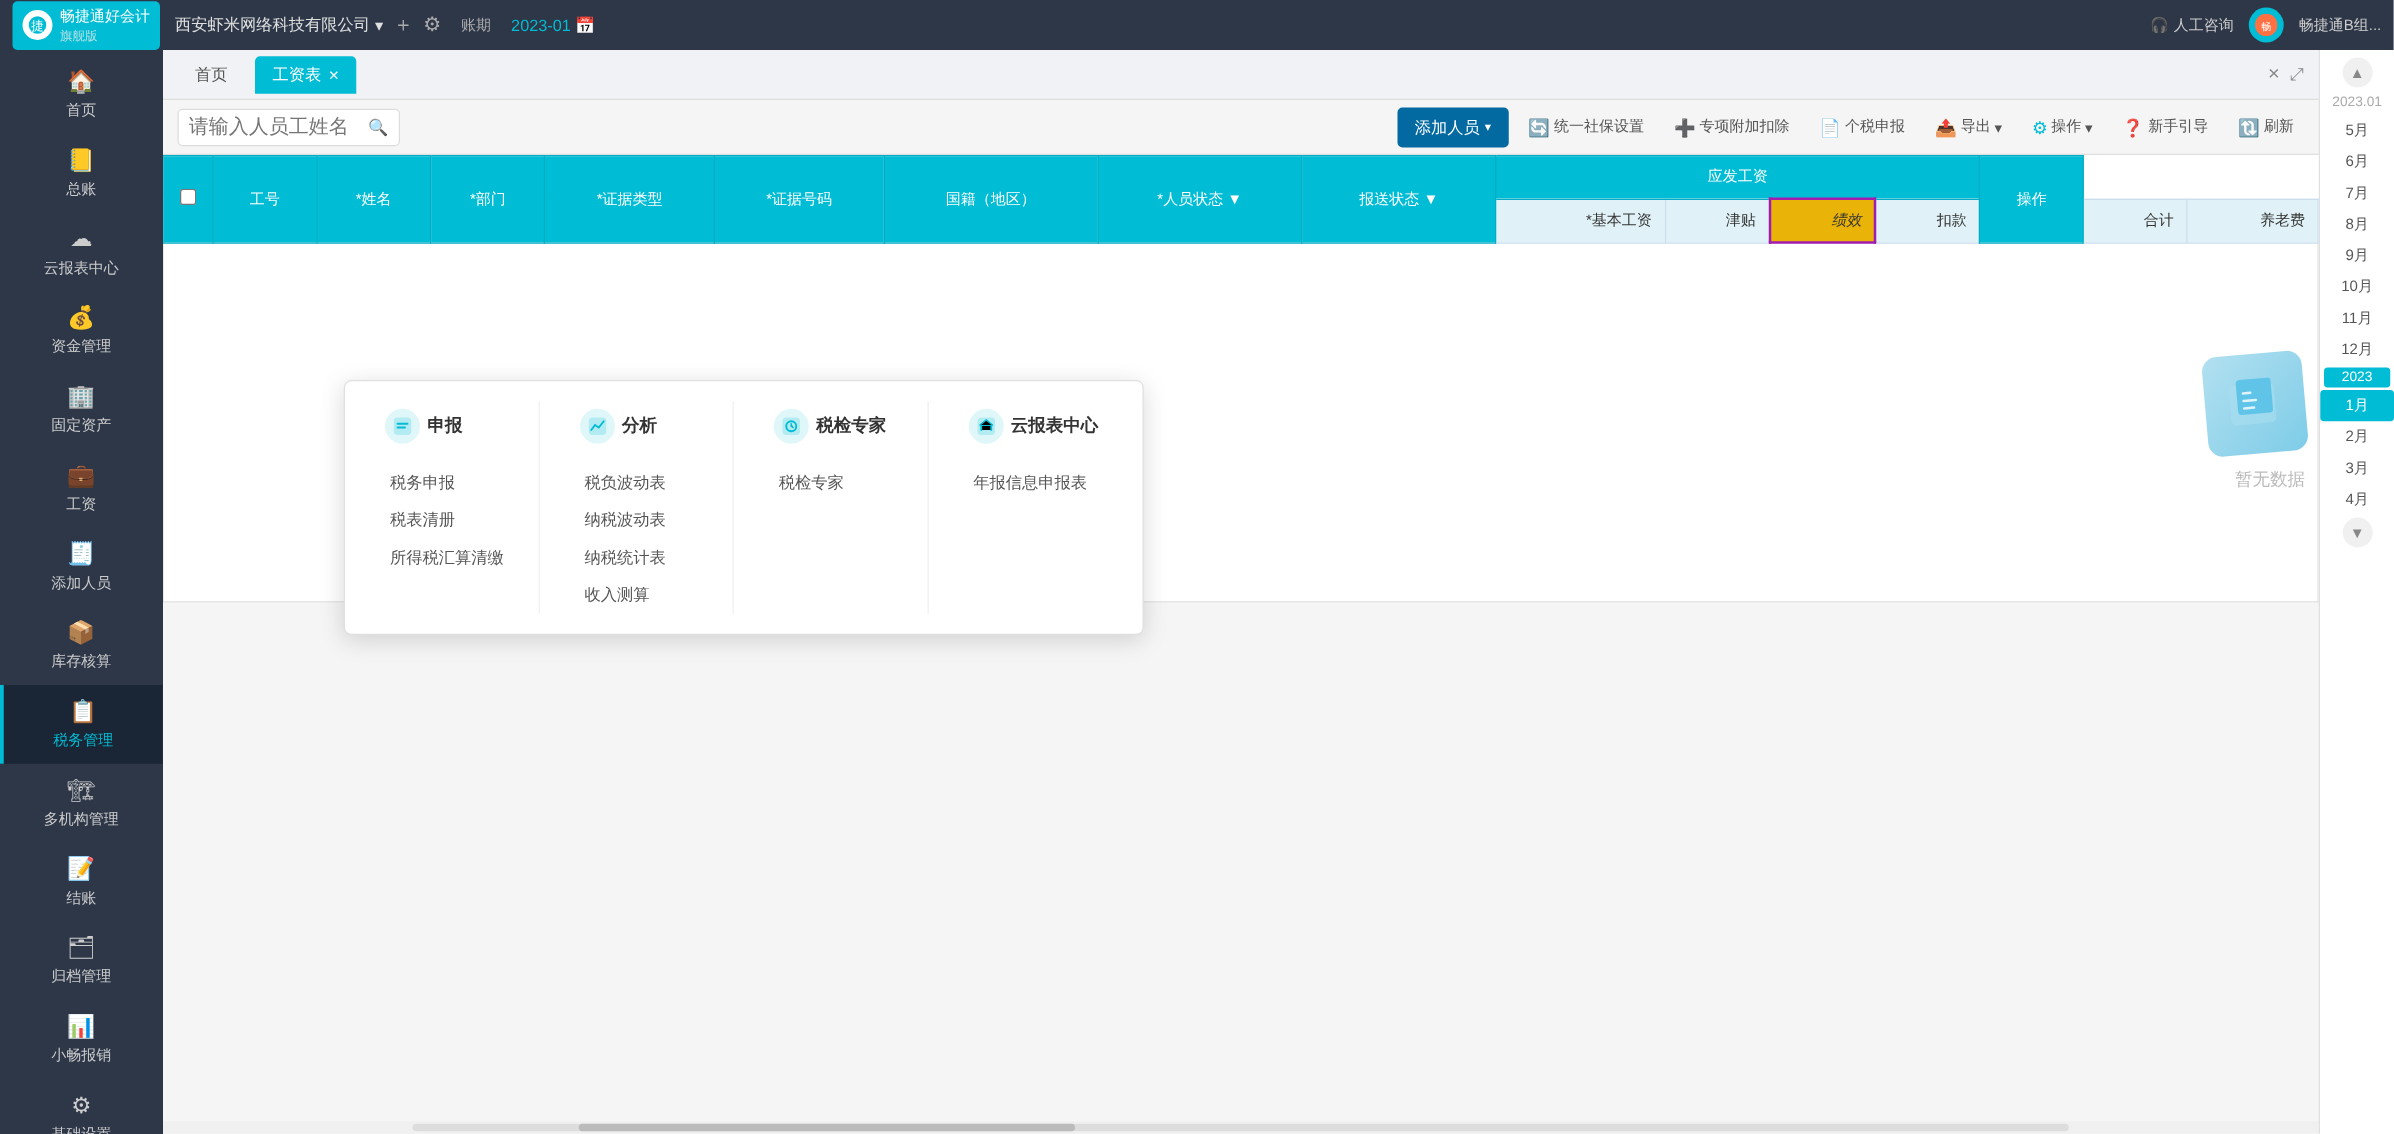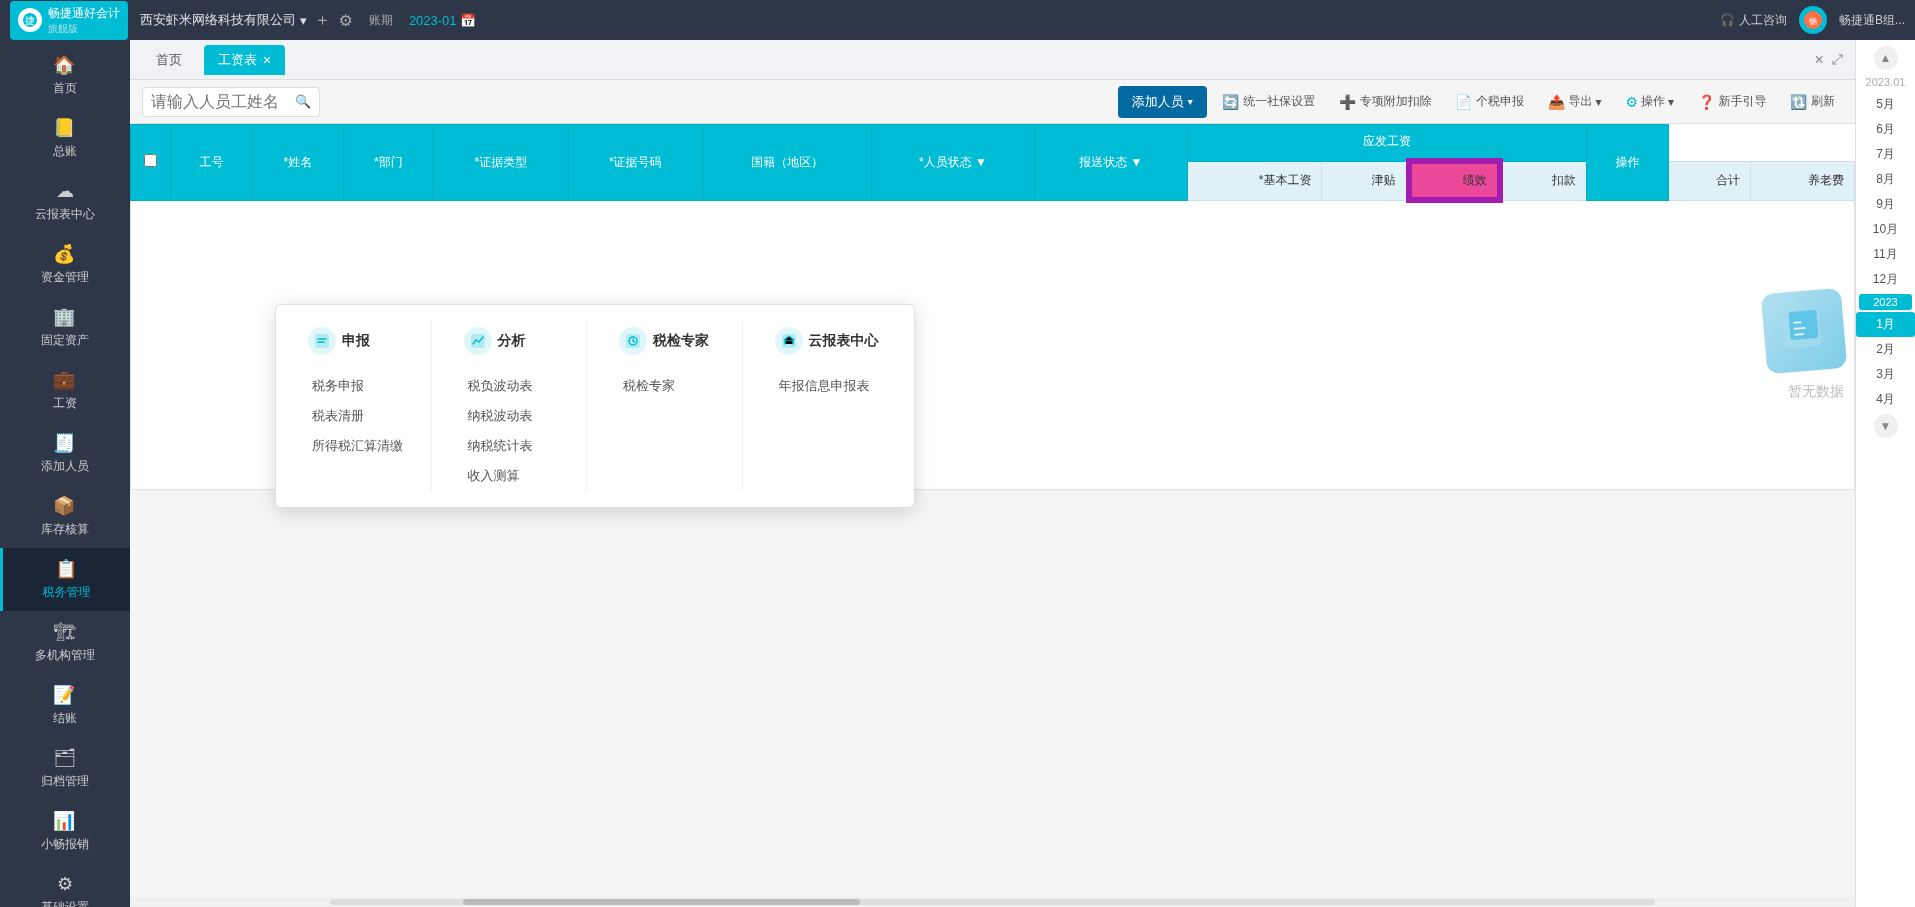--- a/index.html
+++ b/index.html
@@ -427,21 +427,21 @@
             <th rowspan="2">*证据号码</th>
             <th rowspan="2">国籍（地区）</th>
             <th rowspan="2">*人员状态 ▼</th>
             <th rowspan="2">报送状态 ▼</th>
             <th colspan="4">应发工资</th>
             <th rowspan="2">操作</th>
           </tr>
           <tr style="background:#e8f4f8;">
             <th style="background:#e0f2f7;color:#333;border:1px solid #cde;">*基本工资</th>
             <th style="background:#e0f2f7;color:#333;border:1px solid #cde;">津贴</th>
-            <th style="background:#ec4899;color:#333;border:6px solid #a21caf;">绩效</th>
+            <th style="background:#eab308;color:#333;border:2px solid #a21caf;font-style:italic;">绩效</th>
             <th style="background:#e0f2f7;color:#333;border:1px solid #cde;">扣款</th>
             <th style="background:#e0f2f7;color:#333;border:1px solid #cde;">合计</th>
             <th style="background:#e0f2f7;color:#333;border:1px solid #cde;">养老费</th>
           </tr>
         </thead>
         <tbody>
           <tr>
             <td colspan="16">
               <div class="empty-state">
                 <div class="empty-icon">

